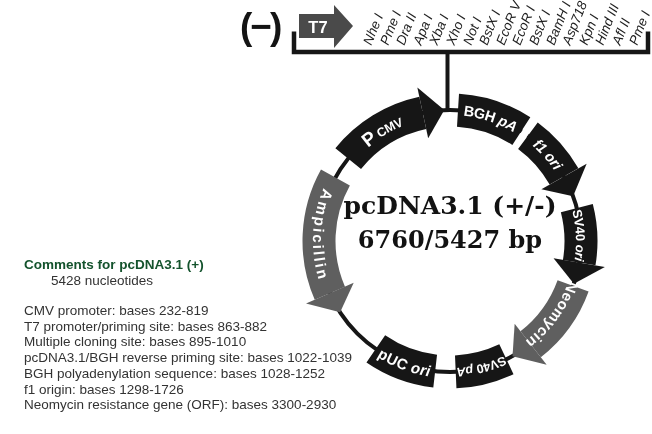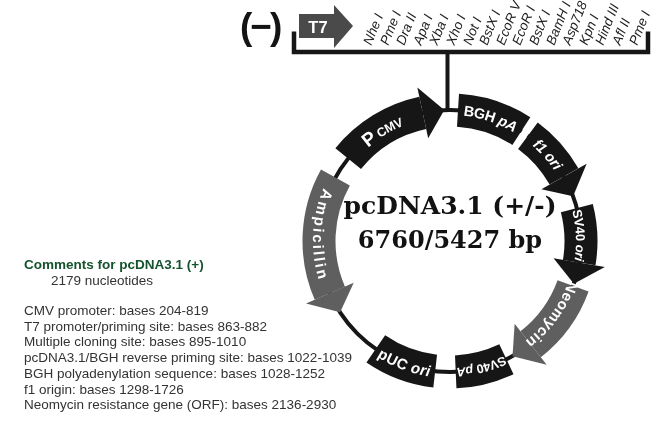--- a/index.html
+++ b/index.html
@@ -103,26 +103,26 @@
       <span class="enzyme" style="left: 606.4px;">Hind III</span>
       <span class="enzyme" style="left: 623px;">Afl II</span>
       <span class="enzyme" style="left: 639.6px;">Pme I</span>
     </div>
 
   <div class="center-name">pcDNA3.1 (+/-)</div>
   <div class="center-size">6760/5427 bp</div>
 
   <div class="comments">
     <div class="title">Comments for pcDNA3.1 (+)</div>
-    <div class="subtitle">2179 nucleotides</div>
+    <div class="subtitle">5428 nucleotides</div>
     <div class="gap"></div>
     <div id="comment-lines">
-        <div class="line">CMV promoter: bases 204-819</div>
+        <div class="line">CMV promoter: bases 232-819</div>
         <div class="line">T7 promoter/priming site: bases 863-882</div>
         <div class="line">Multiple cloning site: bases 895-1010</div>
         <div class="line">pcDNA3.1/BGH reverse priming site: bases 1022-1039</div>
         <div class="line">BGH polyadenylation sequence: bases 1028-1252</div>
         <div class="line">f1 origin: bases 1298-1726</div>
-        <div class="line">Neomycin resistance gene (ORF): bases 2136-2930</div>
+        <div class="line">Neomycin resistance gene (ORF): bases 3300-2930</div>
       </div>
   </div>
 
 </div>
 
 </body></html>

